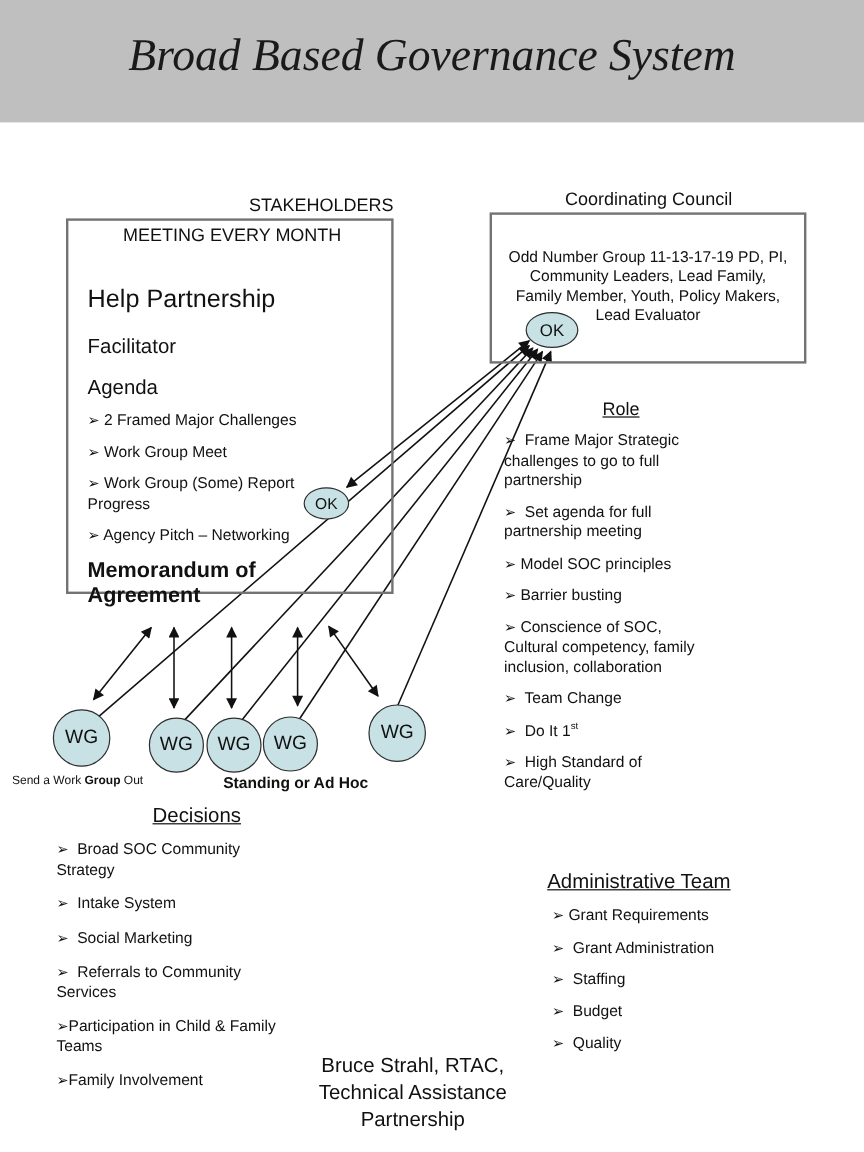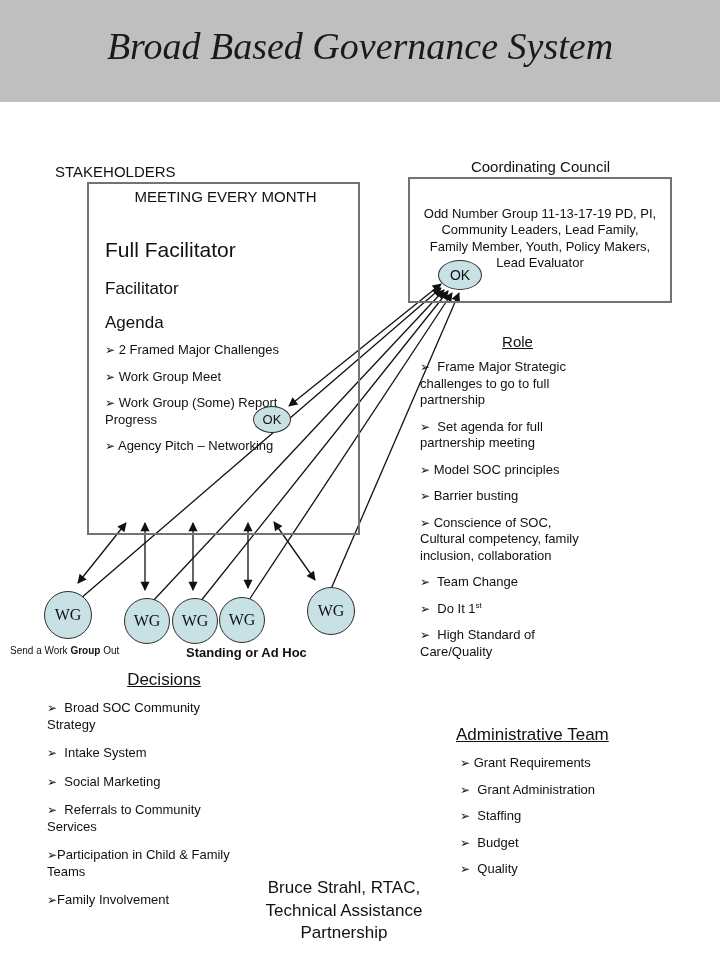--- a/index.html
+++ b/index.html
@@ -7,22 +7,22 @@
   #page{position:relative;width:720px;height:960px;background:#ffffff;overflow:hidden;}
 
   
   #title-band{position:absolute;left:0;top:0;width:720px;height:102px;background:#bfbfbf;}
   #slide-title{position:absolute;left:0;top:24px;width:720px;text-align:center;
     font-family:"Liberation Serif",serif;font-style:italic;font-size:38px;color:#1a1a1a;}
   .und{text-decoration:underline;}
   .abs{position:absolute;}
 
   
-  #stakeholders-label{left:55px;top:163px;width:273px;font-size:15px;text-align:left;}
-  #stakeholders-box{left:55px;top:182px;width:273px;height:353px;border:2px solid #737373;box-sizing:border-box;background:transparent;margin-left:32px;}
+  #stakeholders-label{left:55px;top:163px;width:273px;font-size:15px;text-align:right;}
+  #stakeholders-box{left:55px;top:182px;width:273px;height:313px;border:2px solid #737373;box-sizing:border-box;background:transparent;}
   #stakeholders-box .inner{padding:4px 12px 0 16px;}
   #meeting-label{font-size:15px;text-align:center;}
   #full-partnership{margin-top:33px;font-size:21px;}
   #facilitator{margin-top:17px;font-size:17px;}
   #agenda{margin-top:14px;font-size:17px;}
   #stakeholders-list{margin-top:9px;width:212px;}
   #memorandum{margin-top:8px;font-size:18px;font-weight:bold;width:175px;line-height:1.2;}
 
   
   .blist{font-size:13px;line-height:1.27;}
@@ -41,21 +41,21 @@
       display:flex;align-items:center;justify-content:center;font-size:14px;box-sizing:border-box;}
   #ok-right{left:438px;top:260px;width:44px;height:30px;}
   #ok-left{left:253px;top:406px;width:38px;height:27px;font-size:13px;}
 
   
   #role-heading{left:420px;top:333px;width:195px;font-size:15px;text-align:center;}
   #role-list{left:420px;top:359px;width:190px;}
 
   
   .wg{position:absolute;border:1.6px solid #2d2d2d;border-radius:50%;
-      display:flex;align-items:center;justify-content:center;font-size:16px;box-sizing:border-box;font-family:Liberation Serif, serif;}
+      display:flex;align-items:center;justify-content:center;font-size:16px;box-sizing:border-box;}
   #wg1{left:44px;top:591px;width:48px;height:48px;}
   #wg2{left:124px;top:598px;width:46px;height:46px;}
   #wg3{left:172px;top:598px;width:46px;height:46px;}
   #wg4{left:219px;top:597px;width:46px;height:46px;}
   #wg5{left:307px;top:587px;width:48px;height:48px;}
 
   
   #wg-caption-left{left:10px;top:645px;font-size:10px;}
   #wg-caption-left .b{font-weight:bold;}
   #wg-caption-right{left:186px;top:645px;font-size:13px;font-weight:bold;}
@@ -103,30 +103,31 @@
     <line x1="145" y1="523" x2="145" y2="590" marker-start="url(#ah)" marker-end="url(#ah)"></line>
     <line x1="193" y1="523" x2="193" y2="590" marker-start="url(#ah)" marker-end="url(#ah)"></line>
     <line x1="248" y1="523" x2="248" y2="588" marker-start="url(#ah)" marker-end="url(#ah)"></line>
     <line x1="274" y1="522" x2="315" y2="580" marker-start="url(#ah)" marker-end="url(#ah)"></line>
   </svg>
 
   <div class="abs" id="stakeholders-label">STAKEHOLDERS</div>
   <div class="abs" id="stakeholders-box">
     <div class="inner">
       <div id="meeting-label">MEETING EVERY MONTH</div>
-      <div id="full-partnership">Full Facilitator</div>
+      <div id="full-partnership">Help Partnership</div>
       <div id="facilitator">Facilitator</div>
       <div id="agenda">Agenda</div>
       <div id="stakeholders-list" class="blist">
           <div class="bi"><span class="bg">➢</span><span class="bt"> 2 Framed Major Challenges</span></div>
           <div class="bi"><span class="bg">➢</span><span class="bt"> Work Group Meet</span></div>
           <div class="bi"><span class="bg">➢</span><span class="bt"> Work Group (Some) Report
 Progress</span></div>
           <div class="bi"><span class="bg">➢</span><span class="bt"> Agency Pitch – Networking</span></div>
         </div>
+      <div id="memorandum">Memorandum of Agreement</div>
     </div>
   </div>
 
   <div class="abs" id="council-label">Coordinating Council</div>
   <div class="abs" id="council-box">
     <div id="council-body">Odd Number Group 11-13-17-19 PD, PI,
 Community Leaders, Lead Family,
 Family Member, Youth, Policy Makers,
 Lead Evaluator</div>
   </div>

